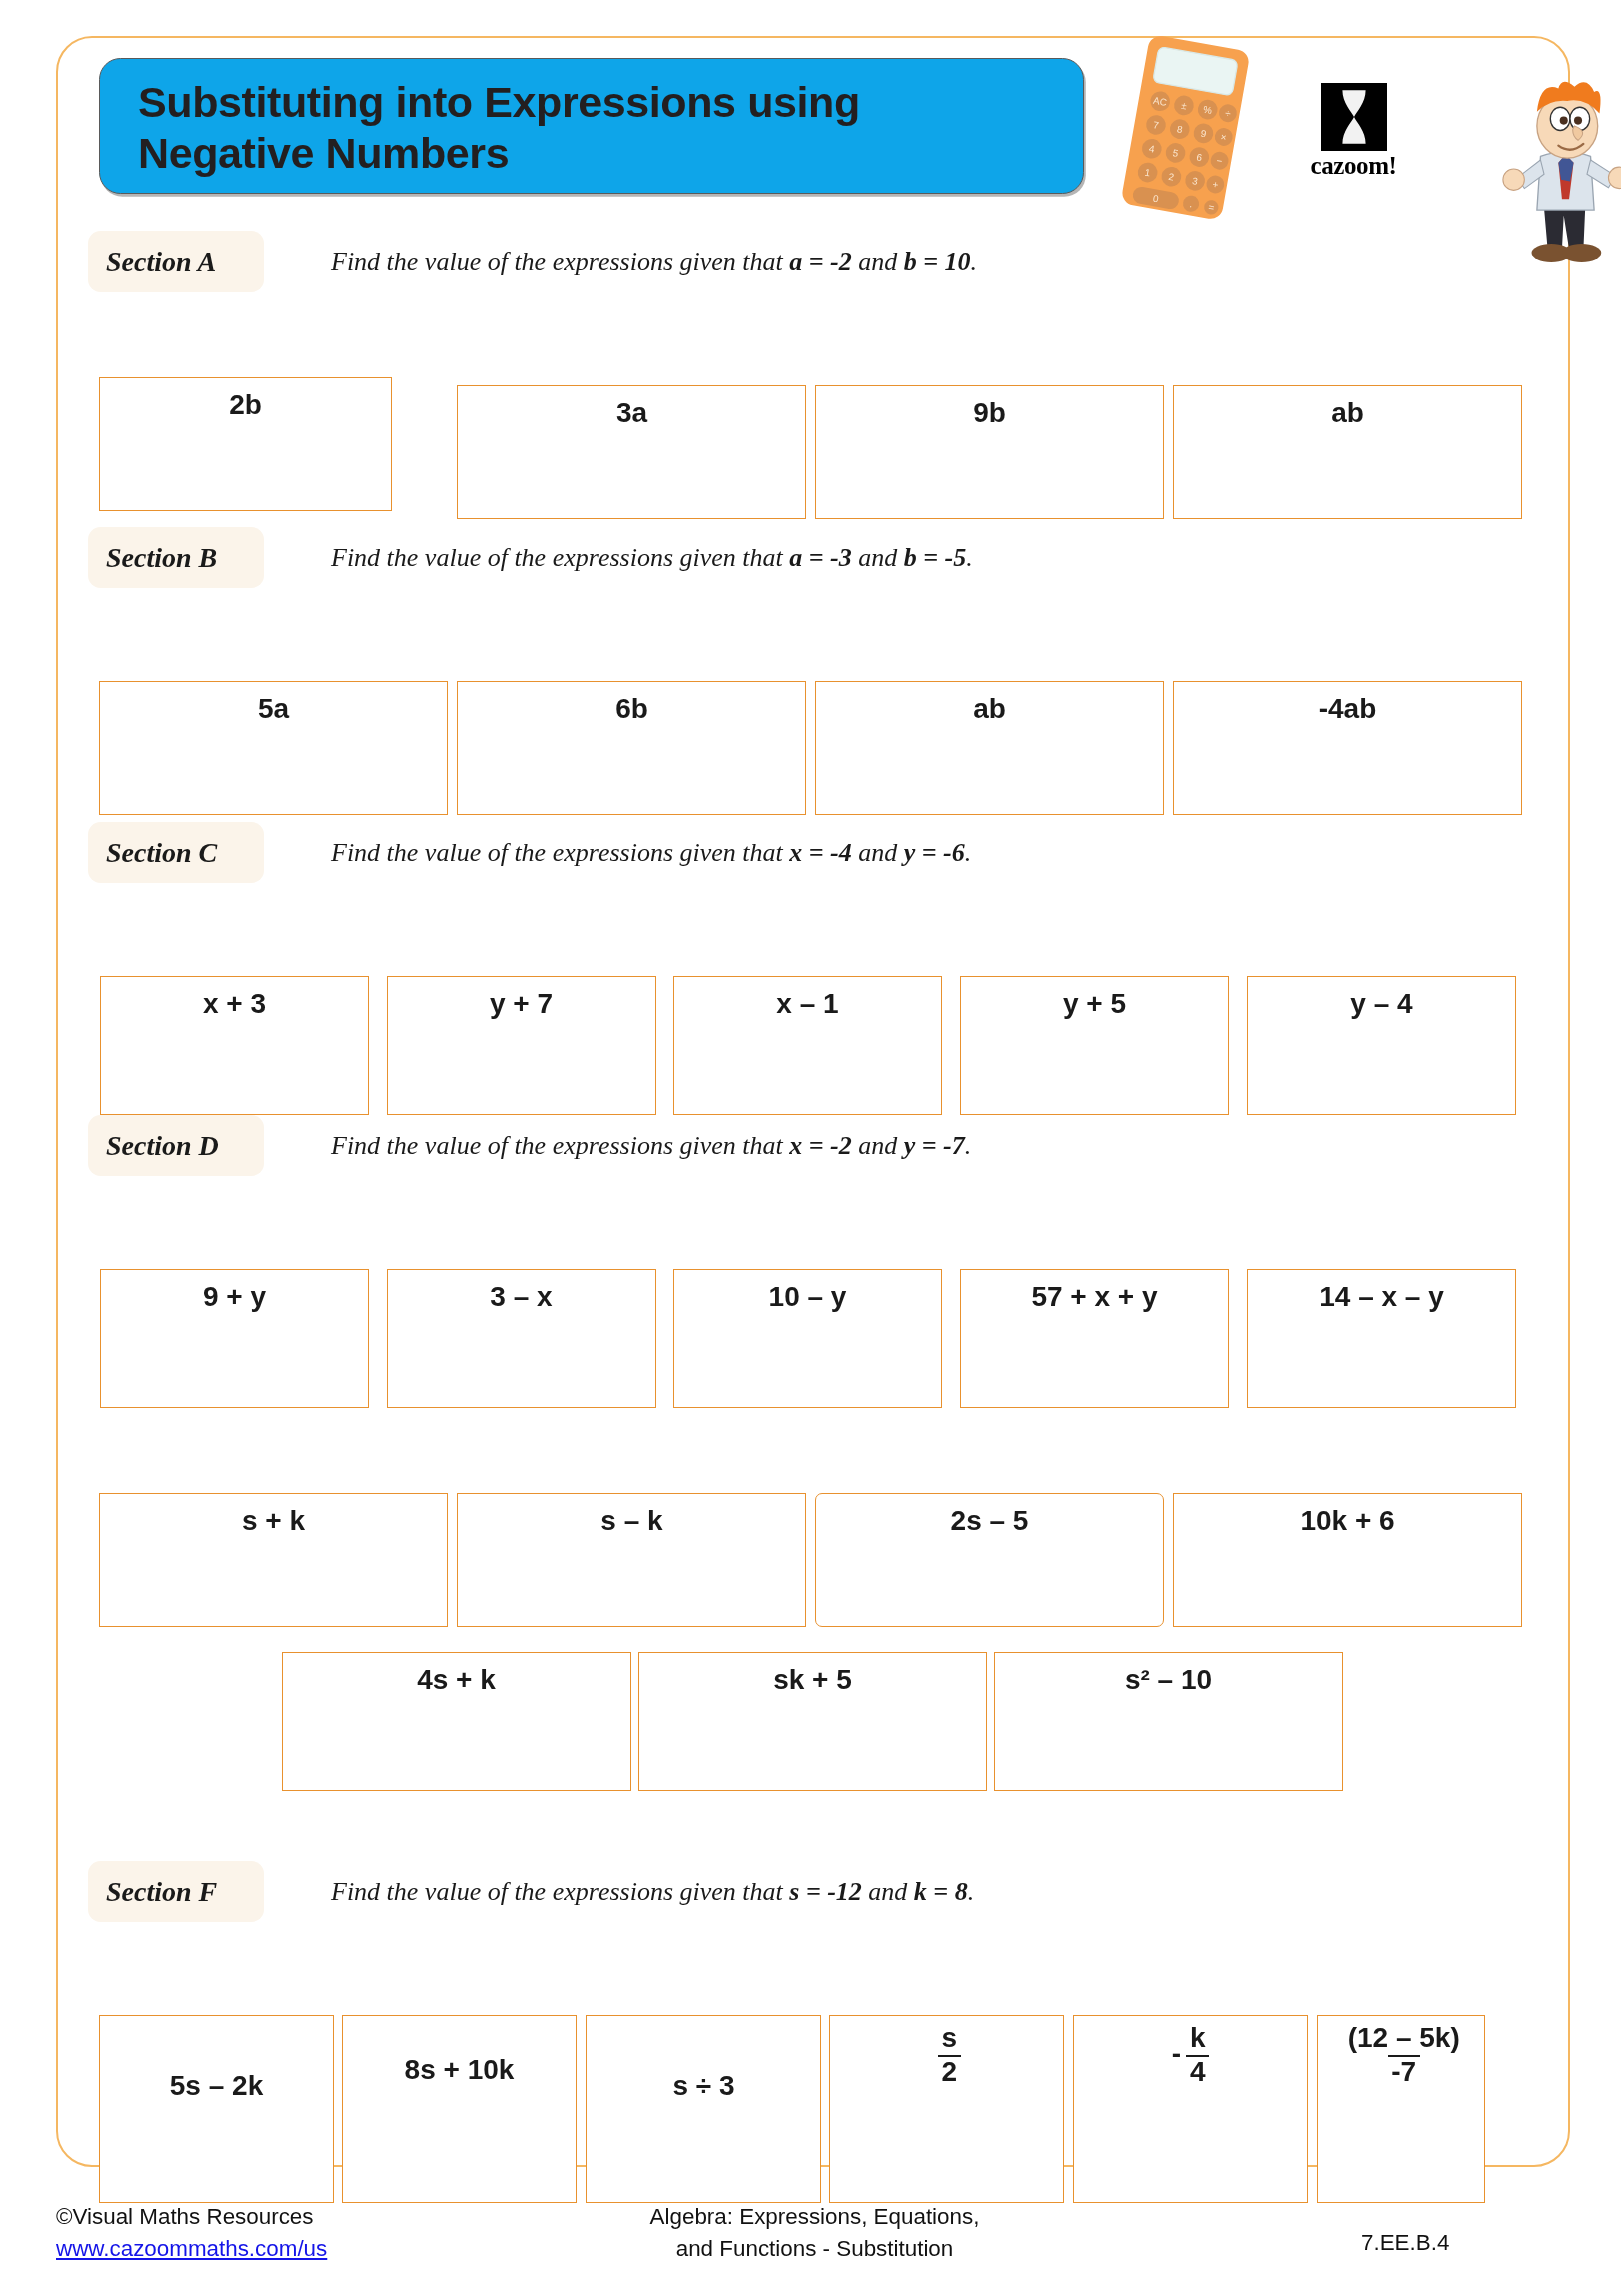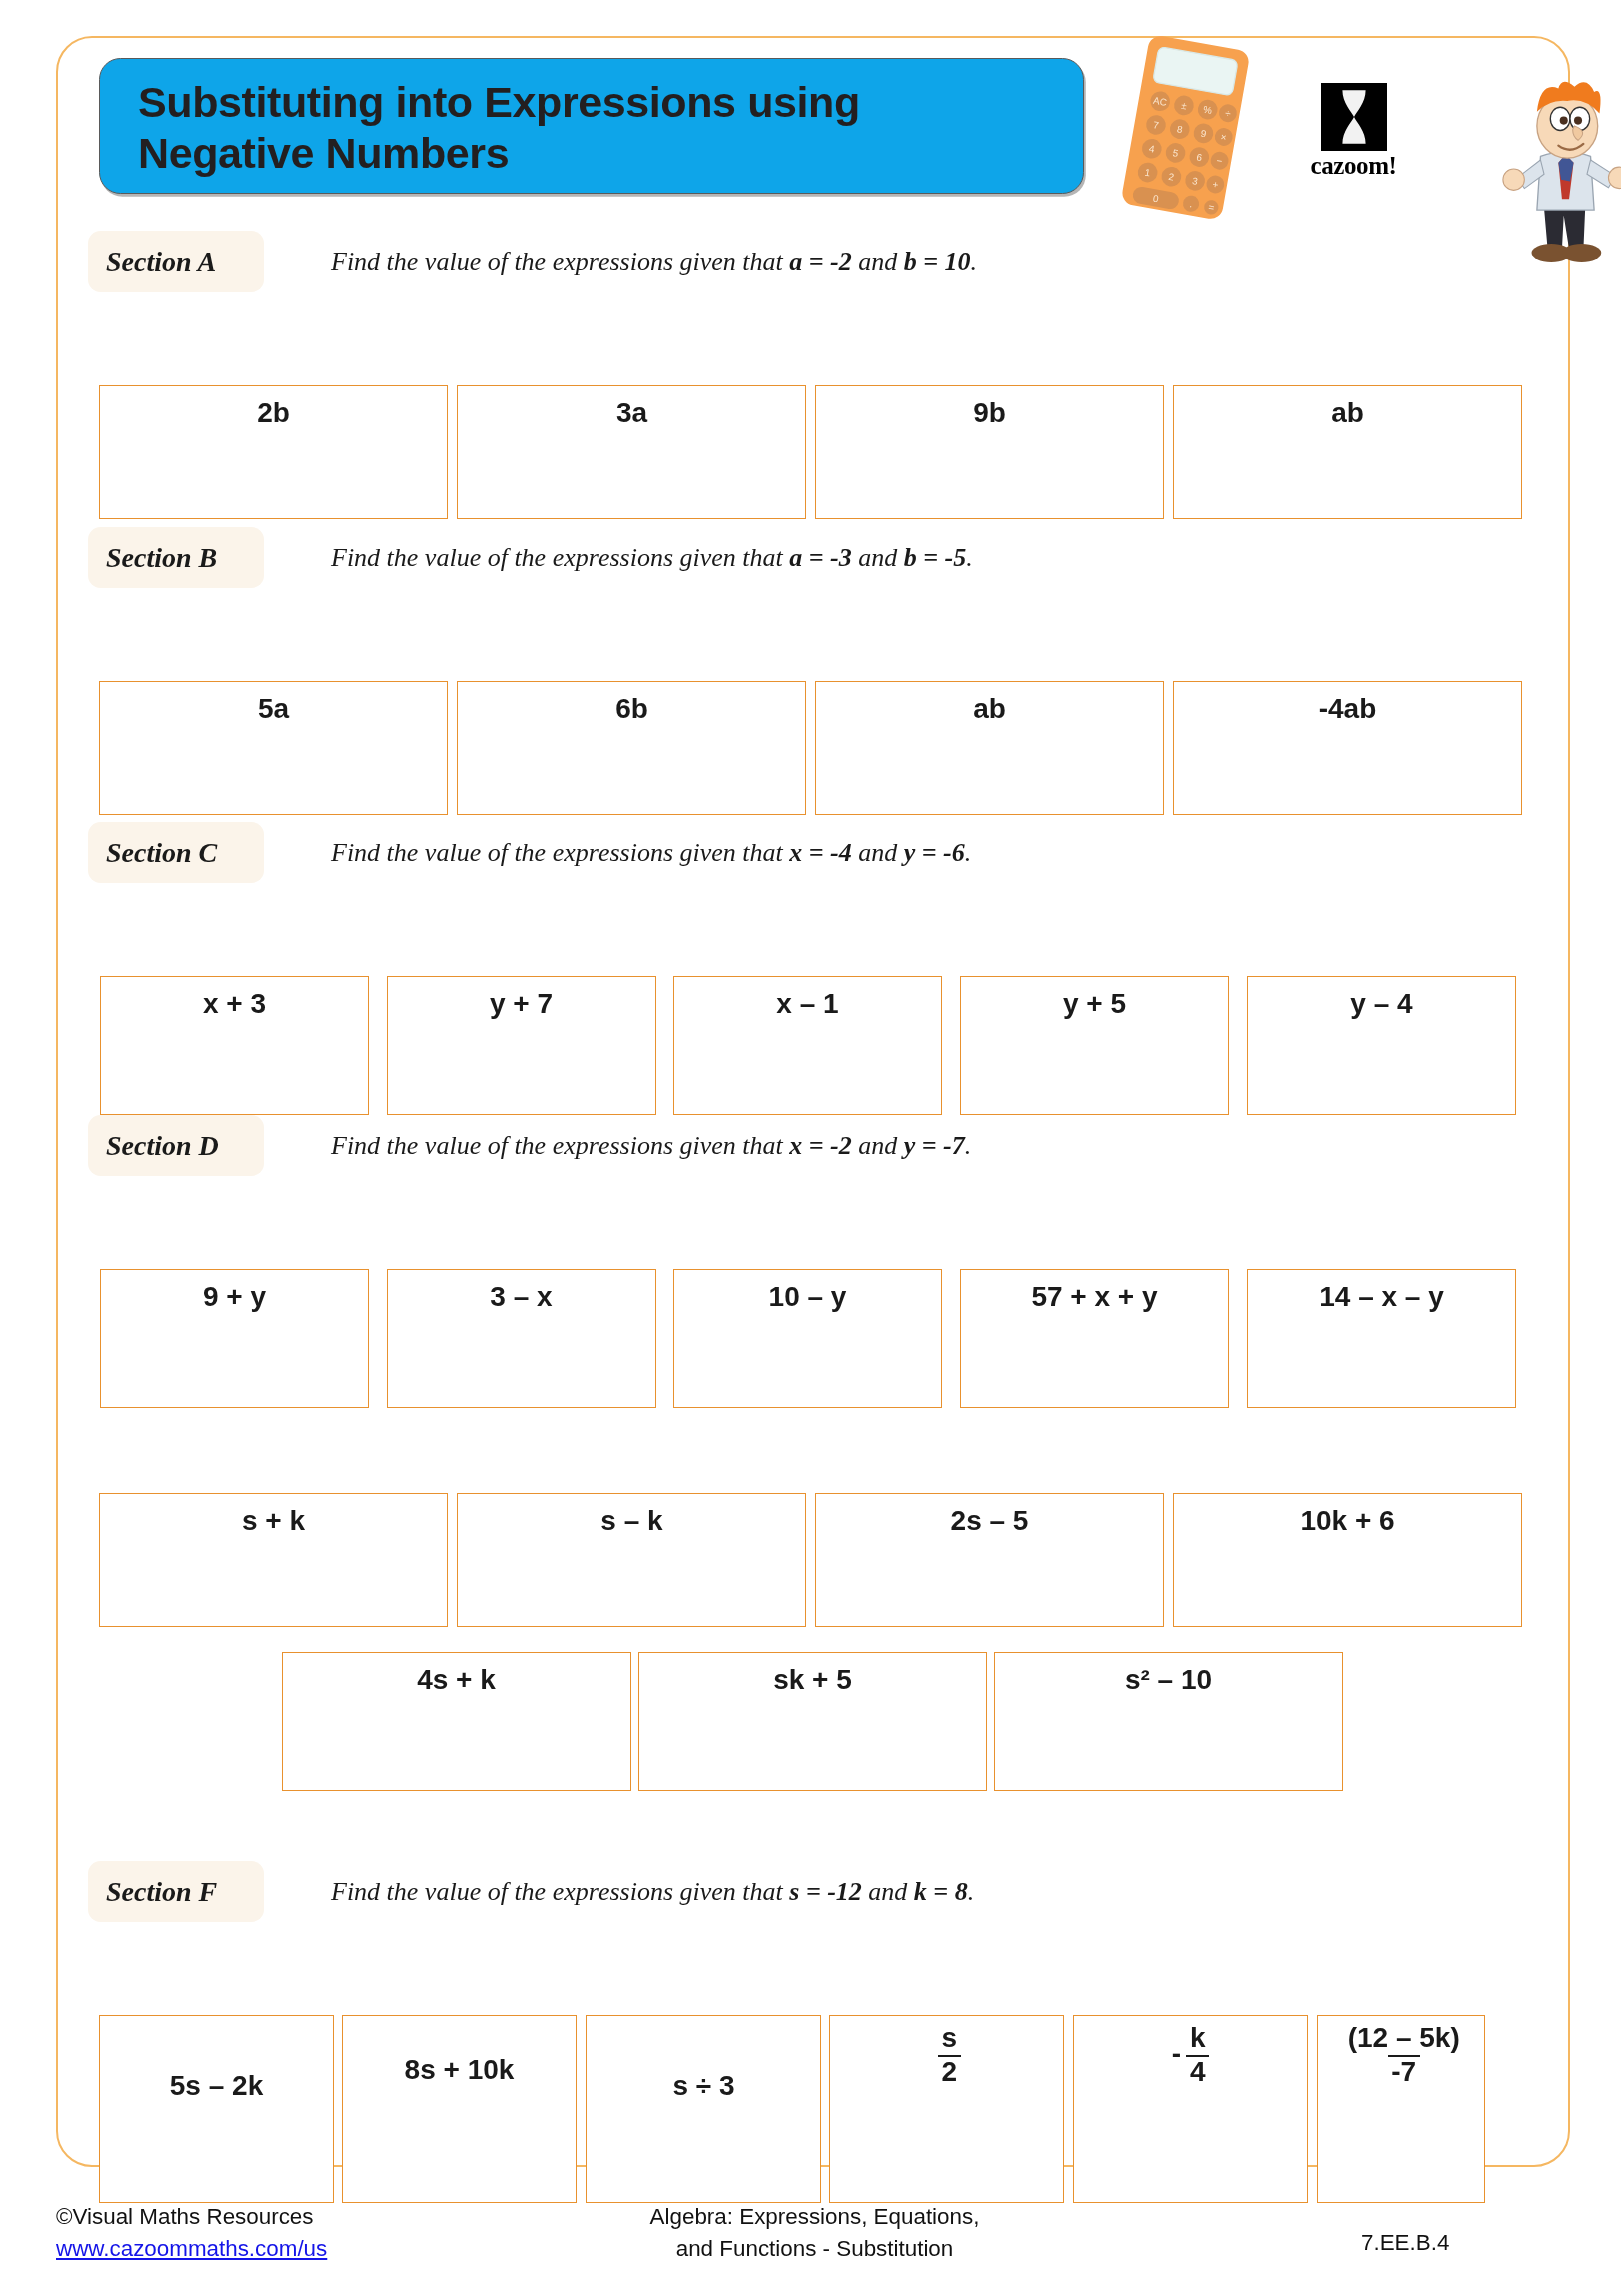--- a/index.html
+++ b/index.html
@@ -338,21 +338,21 @@
 
   <div class="section" style="top:231px;">
     <div class="sec-head">
       <div class="sec-pill"></div>
       <div class="sec-label">Section A</div>
       <div class="sec-instruction">
         <span>Find the value of the expressions given that </span><b>a = -2</b><span> and </span><b>b = 10</b><span>.</span>
       </div>
     </div>
     <div class="box-row" style="height:143px;">
-      <div class="ans-box" style="left:99px;top:90px;width:349px;height:134px;padding-left:20px;">
+      <div class="ans-box" style="left:99px;top:82px;width:293px;height:134px;padding-left:20px;">
         <div class="ans-expr">2b</div>
       </div>
       <div class="ans-box" style="left:457px;top:90px;width:349px;height:134px;text-decoration:underline;">
         <div class="ans-expr">3a</div>
       </div>
       <div class="ans-box" style="left:815px;top:90px;width:349px;height:134px;">
         <div class="ans-expr">9b</div>
       </div>
       <div class="ans-box" style="left:1173px;top:90px;width:349px;height:134px;">
         <div class="ans-expr">ab</div>
@@ -440,21 +440,21 @@
 
   <div class="section" style="top:1408px;">
     <div class="box-row" style="height:296px;">
 
       <div class="ans-box" style="left:99px;top:85px;width:349px;height:134px;">
         <div class="ans-expr">s + k</div>
       </div>
       <div class="ans-box" style="left:457px;top:85px;width:349px;height:134px;">
         <div class="ans-expr">s – k</div>
       </div>
-      <div class="ans-box" style="left:815px;top:85px;width:349px;height:134px;">
+      <div class="ans-box" style="left:815px;top:85px;width:349px;height:134px;border-radius:7px;">
         <div class="ans-expr">2s – 5</div>
       </div>
       <div class="ans-box" style="left:1173px;top:85px;width:349px;height:134px;">
         <div class="ans-expr">10k + 6</div>
       </div>
 
       <div class="ans-box" style="left:282px;top:244px;width:349px;height:139px;">
         <div class="ans-expr">4s + k</div>
       </div>
       <div class="ans-box" style="left:638px;top:244px;width:349px;height:139px;">

